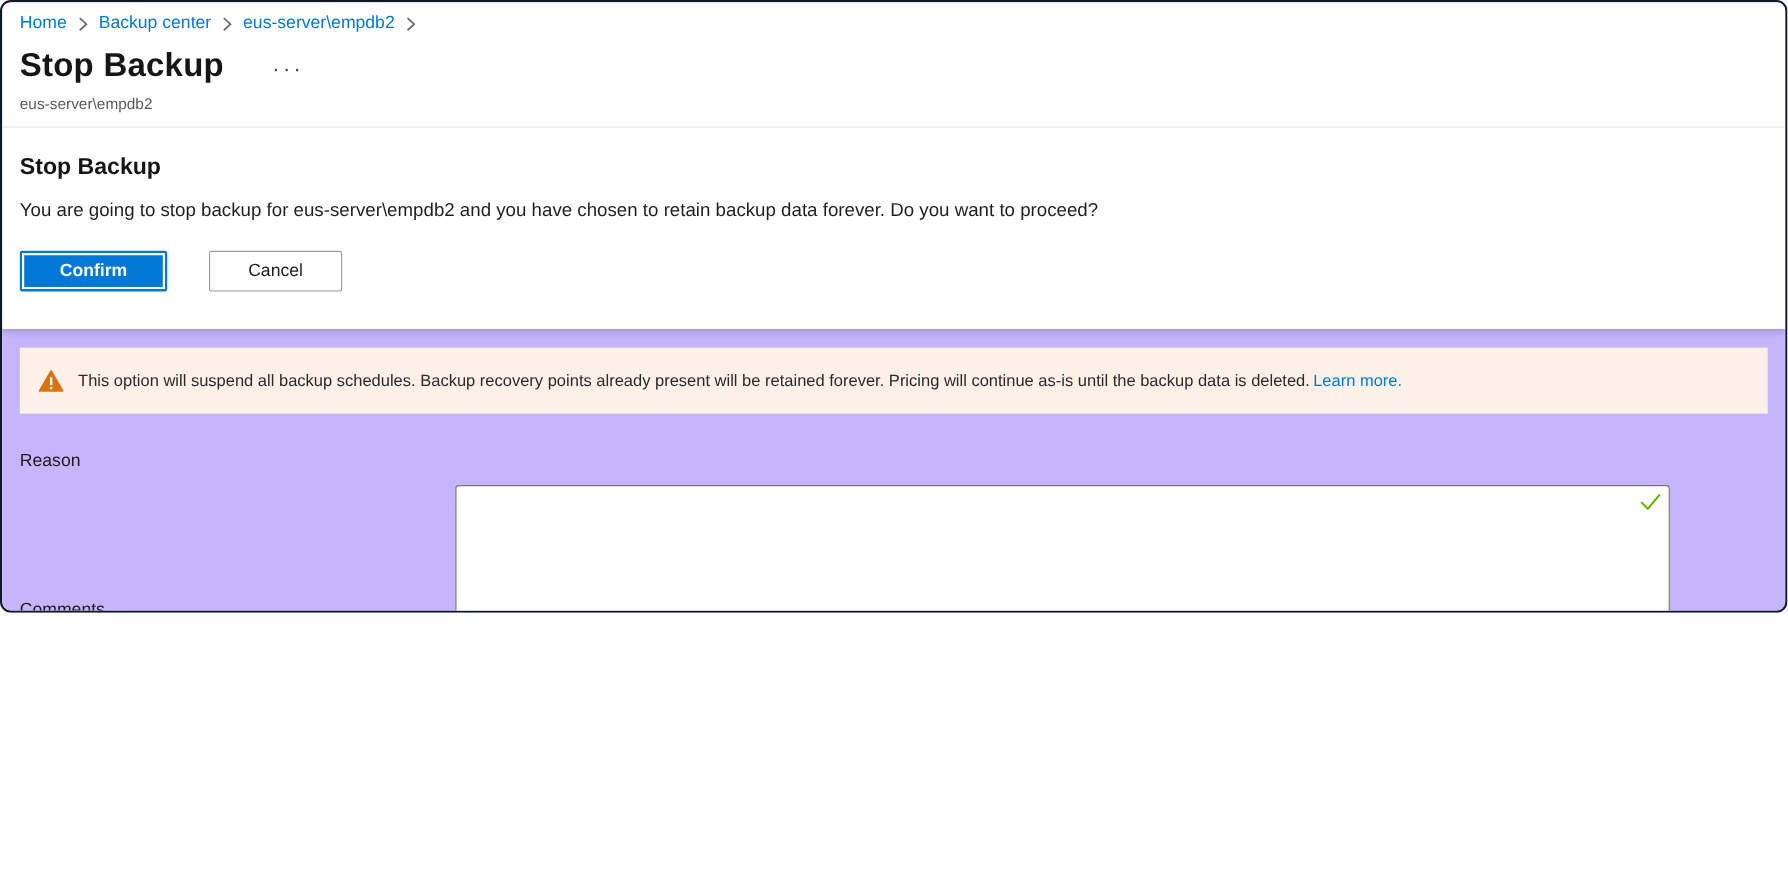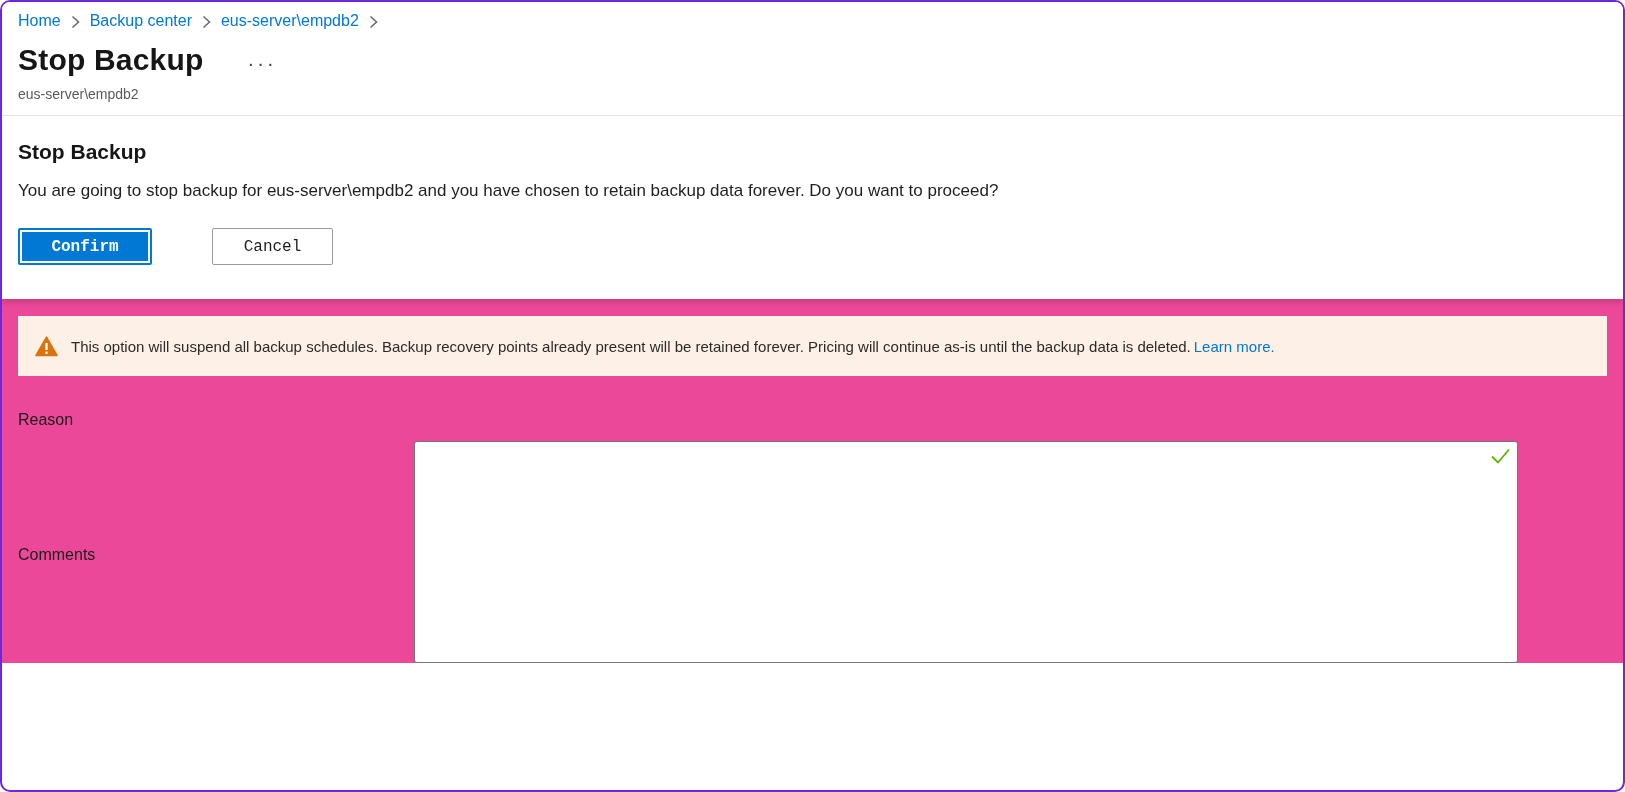--- a/index.html
+++ b/index.html
@@ -2,23 +2,23 @@
 <html><head>
 <meta charset="utf-8">
 <style>
   * { margin: 0; padding: 0; box-sizing: border-box; }
   html, body { background: #ffffff; }
   body { font-family: "Liberation Sans", "DejaVu Sans", sans-serif; }
 
   .screen {
     position: relative;
     width: 1625px;
-    height: 792px;
-    background: #ffffff;
-    border: 2px solid #6d28d9;
+    height: 557px;
+    background: #ffffff;
+    border: 2px solid #0f172a;
     border-radius: 10px;
     overflow: hidden;
   }
 
   
   .top-panel {
     position: relative;
     z-index: 2;
     background: #ffffff;
     padding: 8px 16px 34px 16px;
@@ -88,22 +88,21 @@
     color: #161616;
   }
   .section-message {
     margin-top: 17px;
     font-size: 17px;
     color: #1f1f1f;
   }
   .button-row {
     margin-top: 27px;
     display: flex;
-    gap: 24px;
-    font-family: Liberation Mono, monospace;
+    gap: 2px;
   }
   .btn {
     height: 37px;
     font-family: inherit;
     font-size: 16px;
     border-radius: 2px;
     cursor: pointer;
   }
   .btn-primary {
     min-width: 134px;
@@ -120,21 +119,21 @@
     background: #ffffff;
     color: #1b1b1b;
     border: 1px solid #9a9a9a;
     margin-left: 36px;
   }
 
   
   .content {
     position: relative;
     z-index: 1;
-    background: #ec4899;
+    background: #c4b5fd;
     padding: 17px 16px 0 16px;
   }
 
   .warning-banner {
     display: flex;
     align-items: center;
     gap: 13px;
     background: #fdf0e7;
     padding: 14px 12px 14px 17px;
     min-height: 60px;

